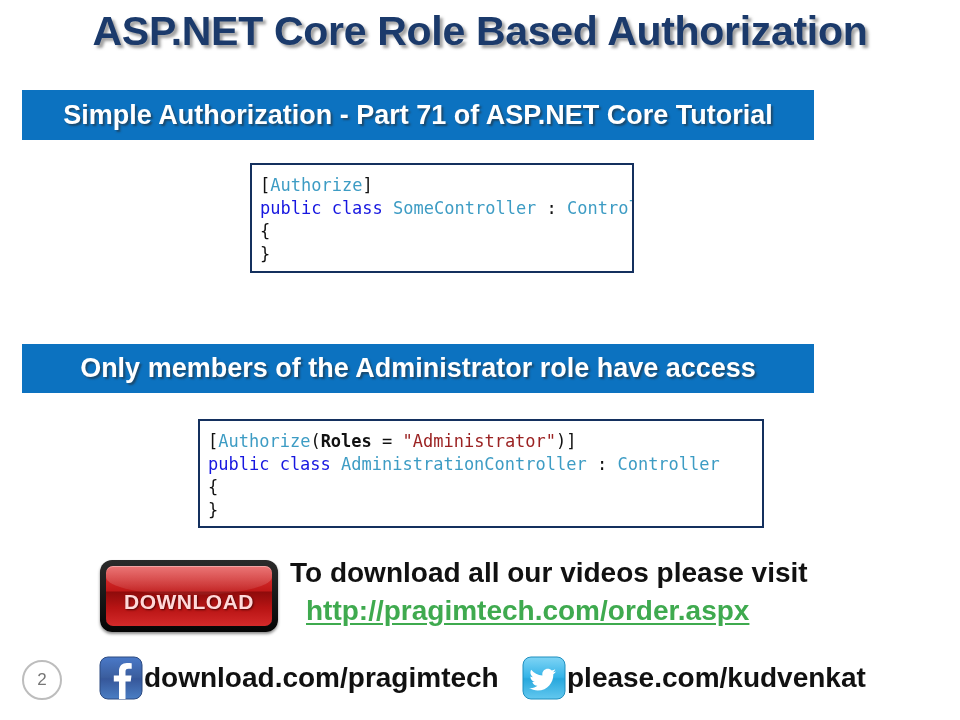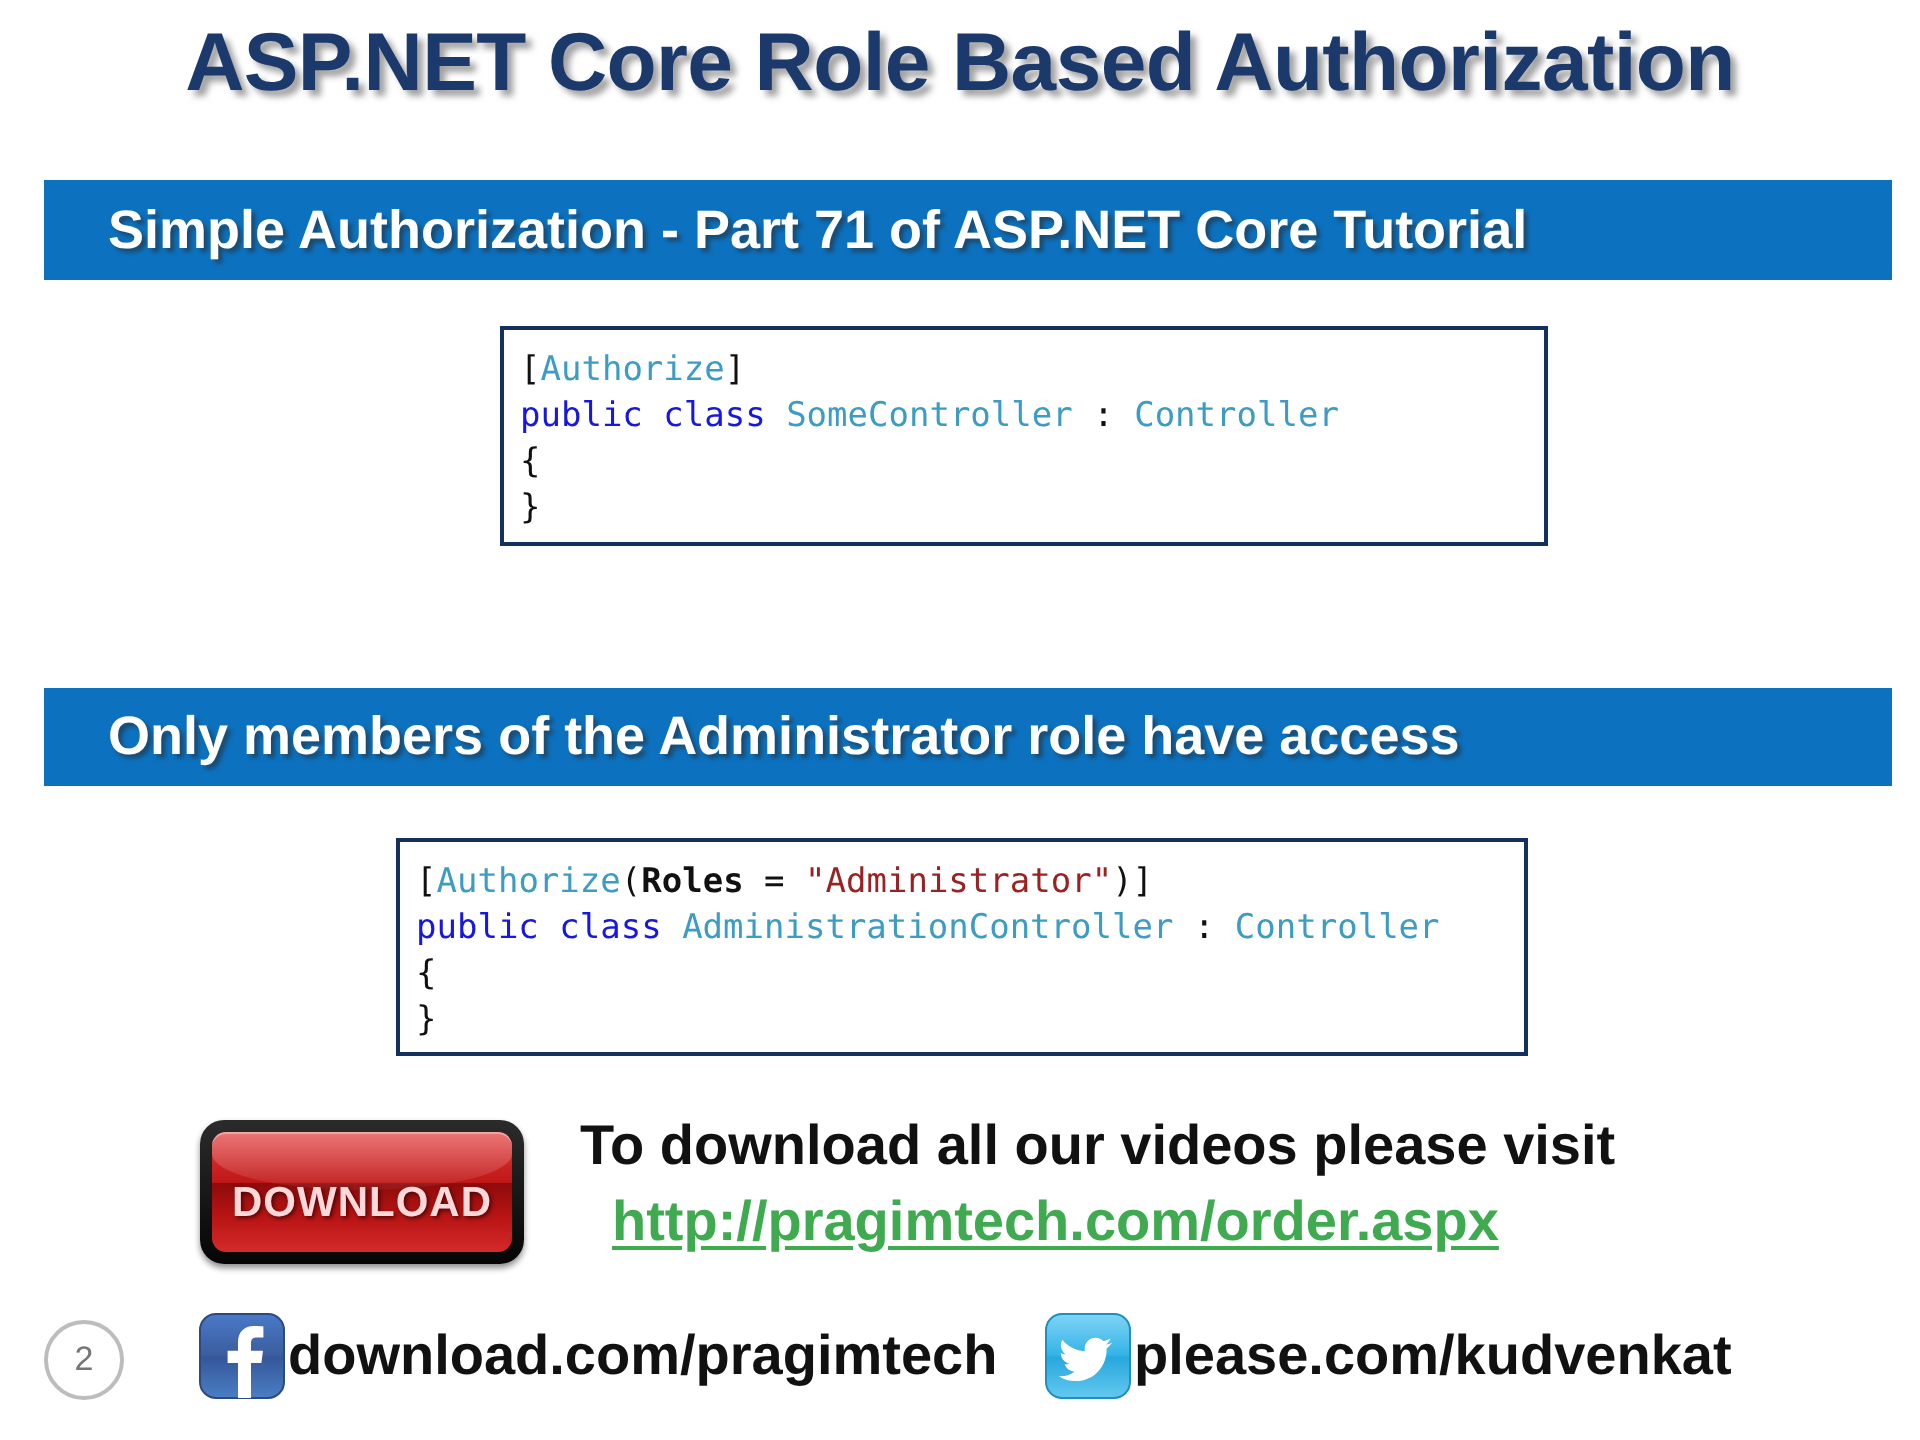--- a/index.html
+++ b/index.html
@@ -34,29 +34,28 @@
     letter-spacing: -0.3px;
     text-shadow: 3px 3px 3px rgba(130,130,130,0.75);
     white-space: nowrap;
     font-family: "Liberation Sans", sans-serif;
   }
 
   
   .banner {
     position: absolute;
     left: 22px;
-    width: 892px;
+    width: 792px;
     background: #0c72c0;
     color: #ffffff;
     font-weight: bold;
-    text-align: left;
+    text-align: center;
     white-space: nowrap;
     text-shadow: 2px 2px 2px rgba(40,40,40,0.55);
     font-family: "Liberation Sans", sans-serif;
-    padding-left: 32px;
   }
   #banner-1 {
     top: 90px;
     height: 50px;
     line-height: 50px;
     font-size: 27px;
   }
   #banner-2 {
     top: 344px;
     height: 49px;
@@ -72,21 +71,21 @@
     box-sizing: border-box;
     font-family: "DejaVu Sans Mono", monospace;
     font-size: 17px;
     line-height: 23px;
     white-space: pre;
     overflow: hidden;
   }
   #code-box-1 {
     left: 250px;
     top: 163px;
-    width: 524px;
+    width: 384px;
     height: 110px;
     padding: 9px 0 0 8px;
   }
   #code-box-2 {
     left: 198px;
     top: 419px;
     width: 566px;
     height: 109px;
     padding: 9px 0 0 8px;
   }
@@ -102,21 +101,21 @@
     position: absolute;
     left: 0;
     top: 556px;
     width: 960px;
     height: 84px;
   }
   #download-button {
     position: absolute;
     left: 100px;
     top: 4px;
-    width: 162px;
+    width: 178px;
     height: 72px;
     border-radius: 12px;
     background: linear-gradient(#2b2b2b, #050505);
     box-shadow: 0 2px 3px rgba(0,0,0,0.45);
     padding: 6px;
     box-sizing: border-box;
   }
   #download-button-face {
     position: relative;
     width: 100%;

